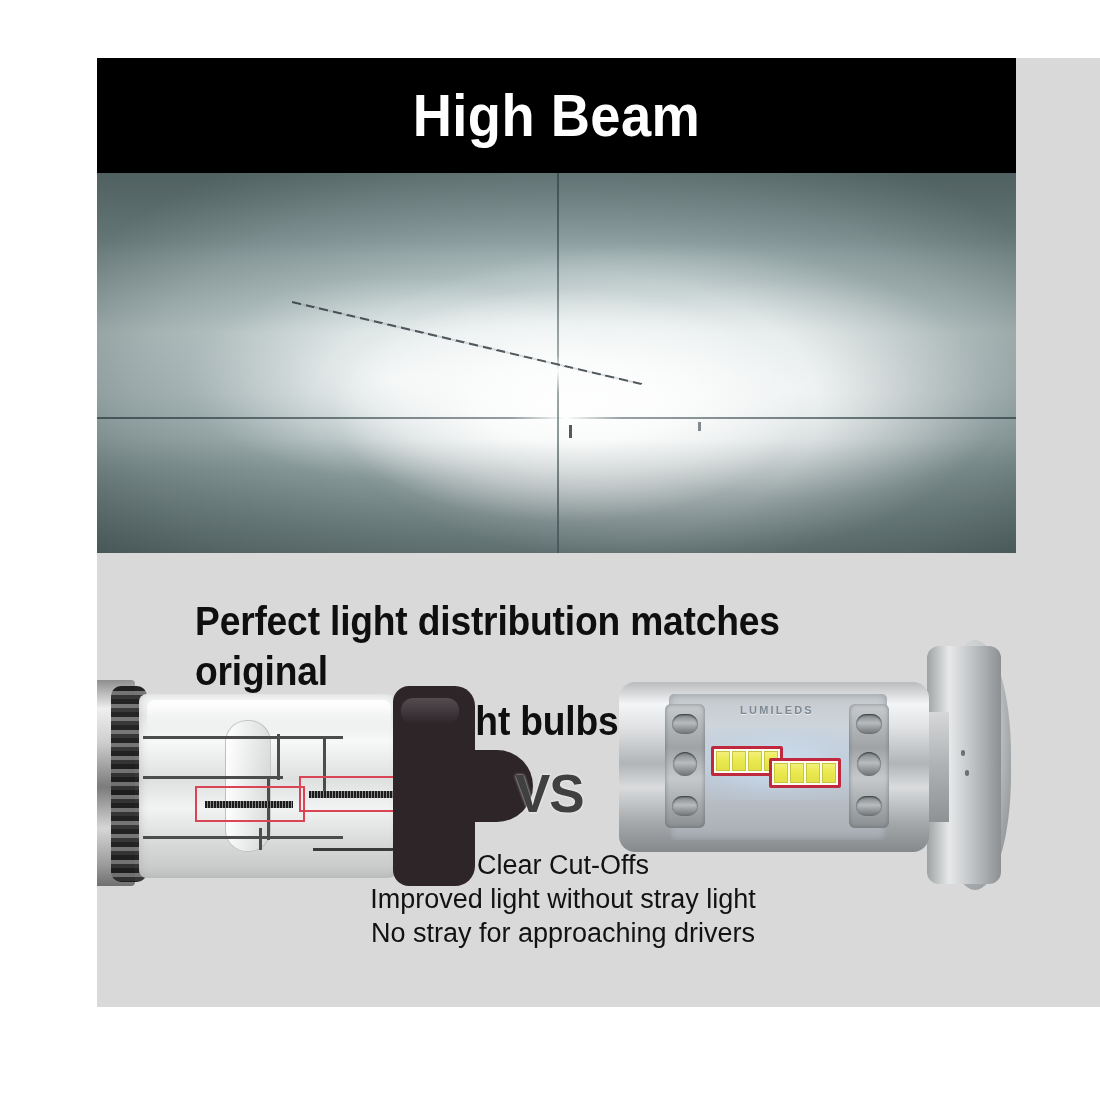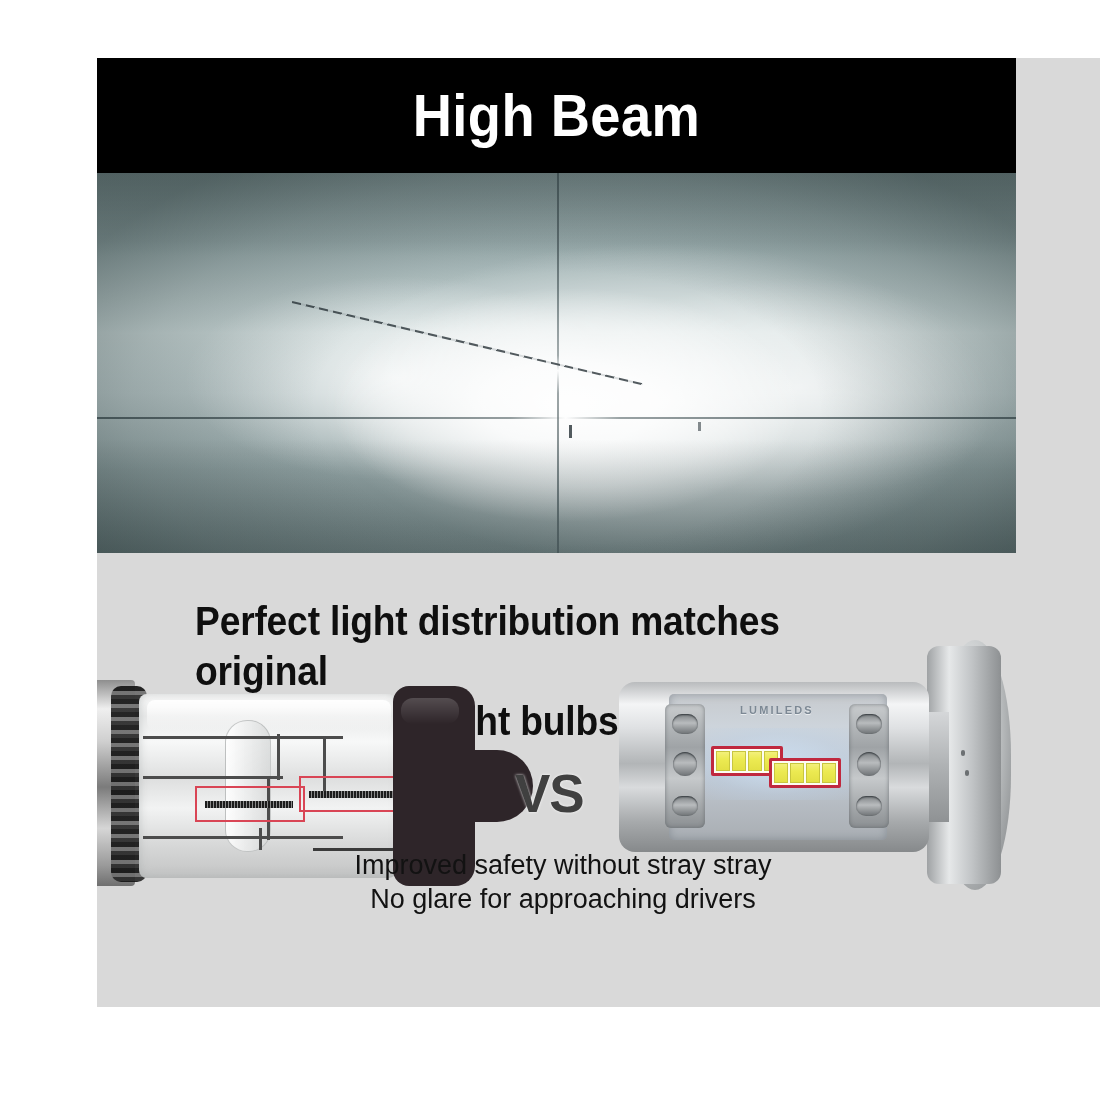--- a/index.html
+++ b/index.html
@@ -243,18 +243,19 @@
           <div class="chip"></div>
           <div class="chip"></div>
         </div>
       </div>
 
       <div class="led-dot" style="left:352px;top:108px;"></div>
       <div class="led-dot" style="left:356px;top:128px;"></div>
     </div>
 
     <div id="caption">
-      <span class="cap-line">Improved safety without stray stray</span>
-      <span class="cap-line">No glare for approaching drivers</span>
+      <span class="cap-line">Clear Cut-Offs</span>
+      <span class="cap-line">Improved light without stray light</span>
+      <span class="cap-line">No stray for approaching drivers</span>
     </div>
 
   </div>
 </div>
 
 </body></html>

